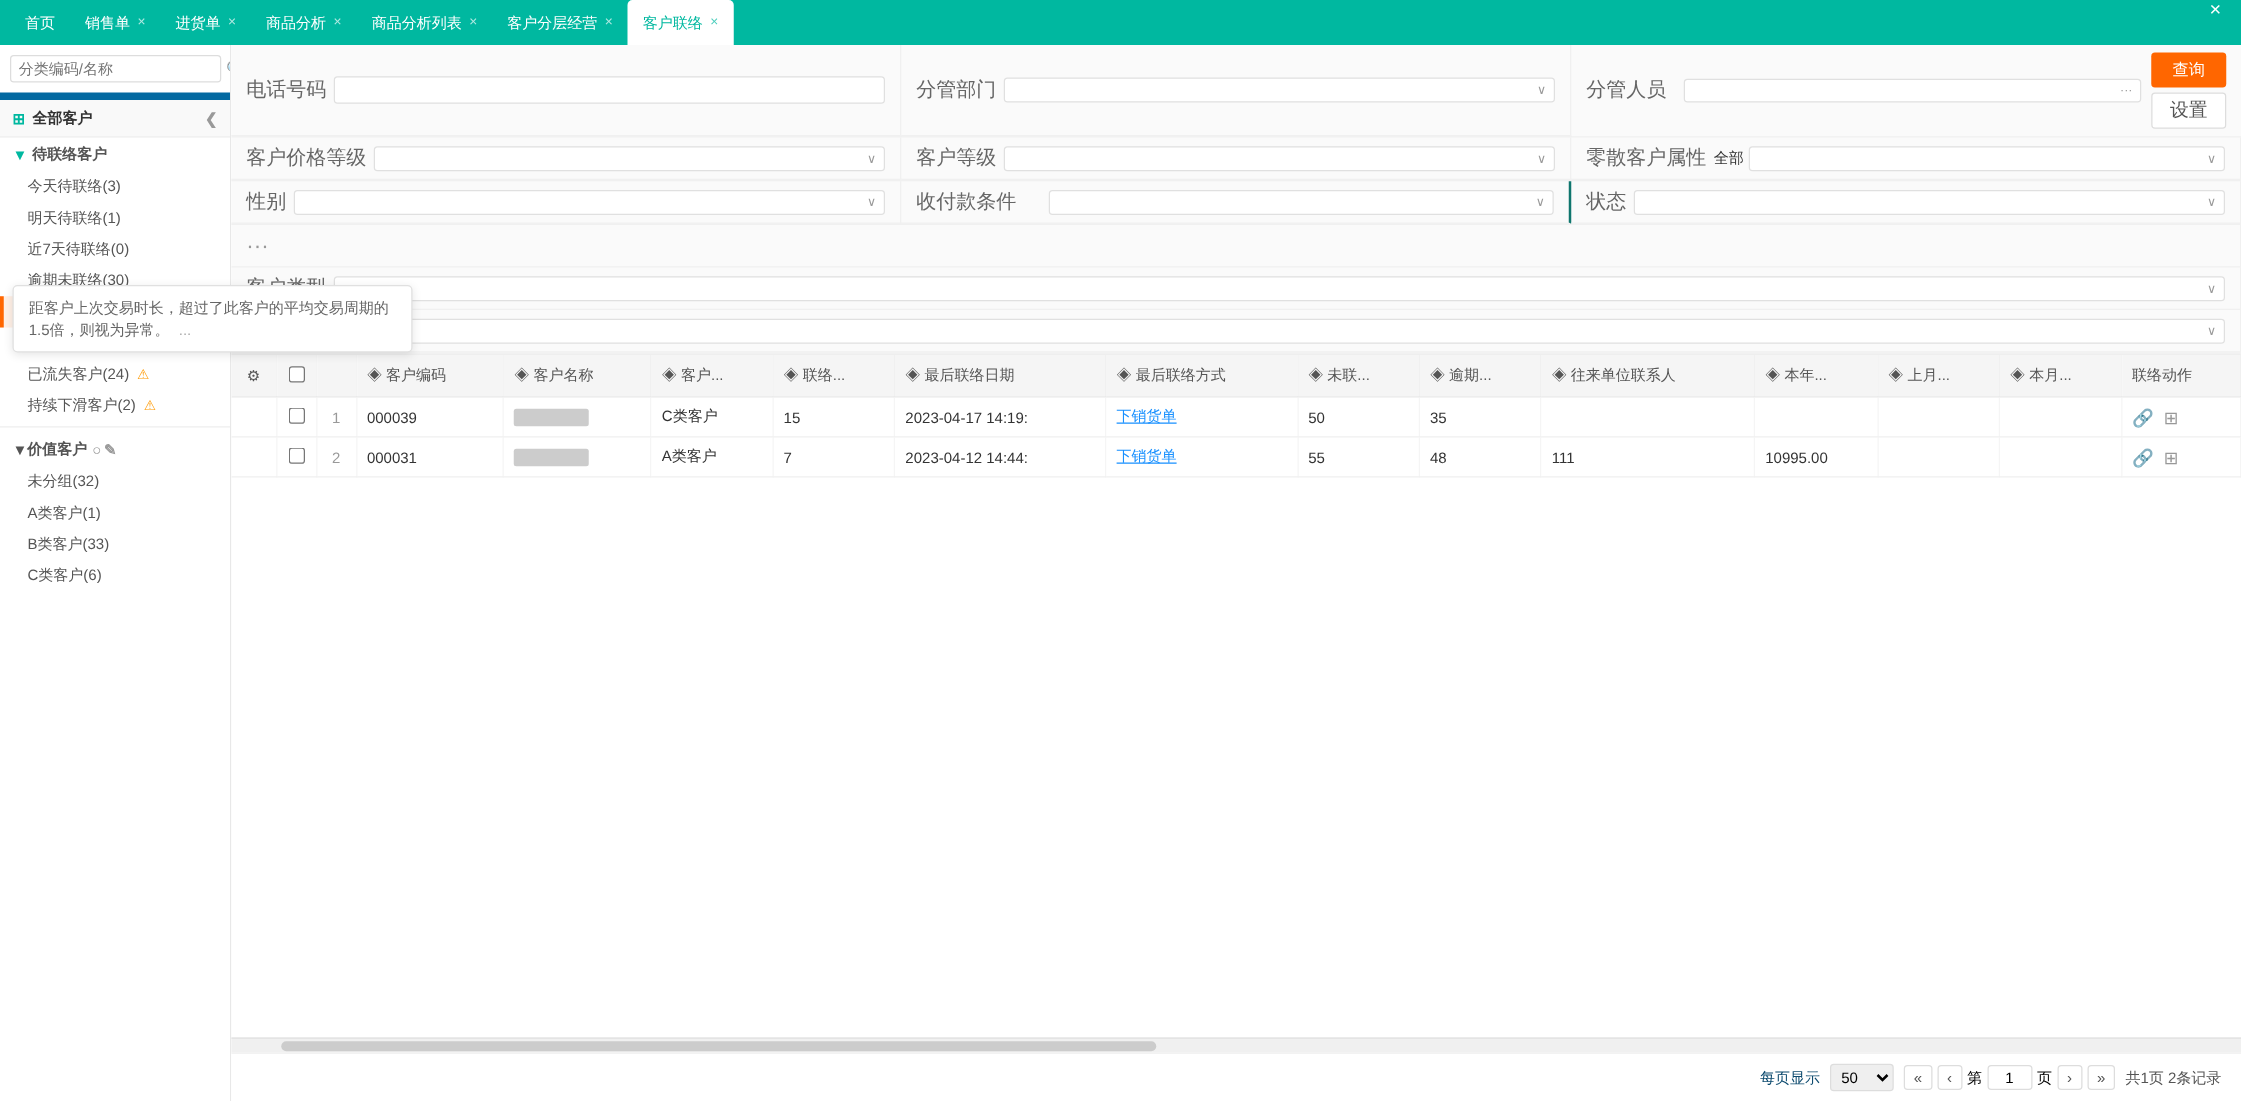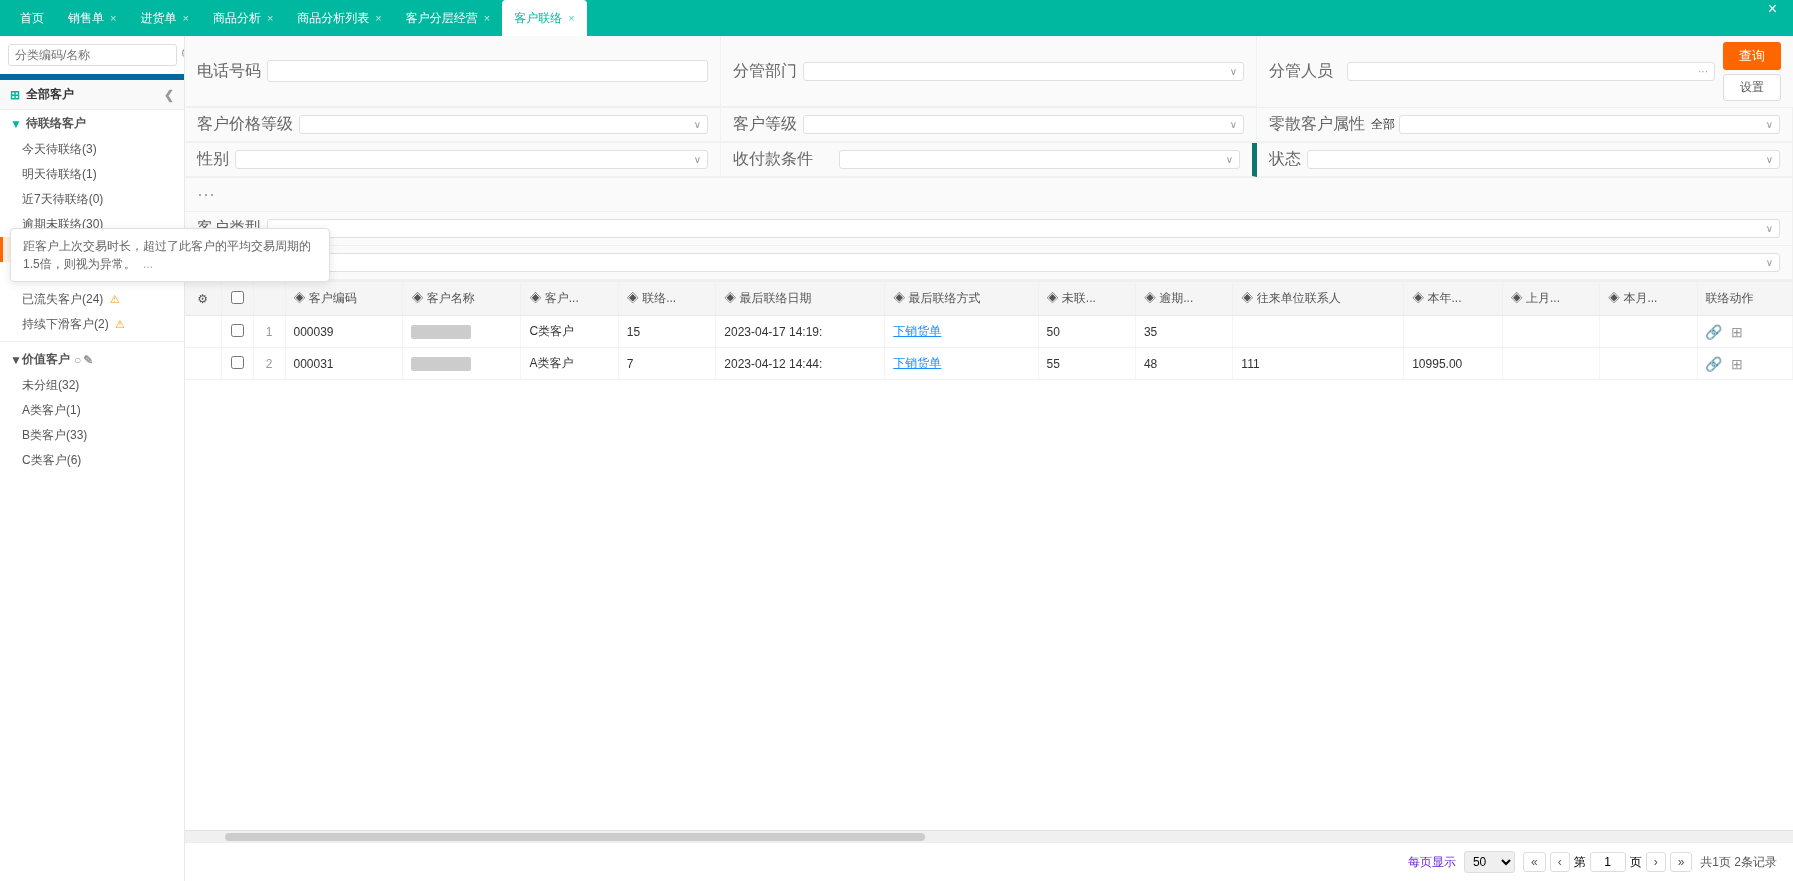--- a/index.html
+++ b/index.html
@@ -97,21 +97,21 @@
     .filter-select-wrap {
       flex: 1; display: flex; align-items: center; border: 1px solid #e0e0e0; border-radius: 3px;
       padding: 3px 6px; background: #fff; cursor: pointer;
     }
     .filter-select-wrap .select-text { flex: 1; color: #999; font-size: 12px; }
     .filter-select-wrap .chevron { color: #999; font-size: 10px; }
     .btn-query {
       background: #ff6600; color: #fff; border: none; border-radius: 3px; padding: 5px 16px; cursor: pointer; font-size: 13px;
     }
     .btn-settings {
-      background: #fff; color: #555; border: 1px solid #ddd; border-radius: 3px; padding: 4px 14px; cursor: pointer; font-size: 12px;
+      background: #fff; color: #555; border: 1px solid #ddd; border-radius: 3px; padding: 4px 14px; cursor: pointer; font-size: 15px;
     }
     .filter-cell {
       display: flex; align-items: center; padding: 6px 12px; border-right: 1px solid #f0f0f0; border-bottom: 1px solid #f0f0f0;
     }
     .filter-cell-label { color: #666; white-space: nowrap; margin-right: 6px; font-size: 16px; }
 
     
     .table-wrap { flex: 1; overflow: auto; }
     table { width: 100%; border-collapse: collapse; font-size: 12px; }
     thead tr { background: #f5f5f5; }
@@ -126,21 +126,21 @@
     .col-check { width: 32px; text-align: center; }
     .col-index { width: 32px; text-align: center; color: #999; }
     .link-text { color: #1890ff; text-decoration: underline; cursor: pointer; }
     .action-icons { display: flex; gap: 8px; }
     .action-icon { color: #999; cursor: pointer; font-size: 14px; }
 
     
     .pagination-bar {
       display: flex; align-items: center; padding: 8px 16px; border-top: 1px solid #eee; background: #fff; justify-content: flex-end; gap: 8px;
     }
-    .pagination-bar .per-page-label { color: #6d28d9; }
+    .pagination-bar .per-page-label { color: #0c4a6e; }
     .pagination-bar select { border: 1px solid #ddd; border-radius: 3px; padding: 2px 4px; font-size: 12px; outline: none; }
     .pagination-nav { display: flex; align-items: center; gap: 4px; }
     .page-btn { border: 1px solid #ddd; border-radius: 3px; padding: 2px 7px; cursor: pointer; background: #fff; color: #555; font-size: 12px; }
     .page-input { width: 36px; border: 1px solid #ddd; border-radius: 3px; text-align: center; font-size: 12px; padding: 2px; outline: none; }
     .total-label { color: #555; }
 
     
     .h-scroll { height: 12px; background: #f0f0f0; border-top: 1px solid #e0e0e0; position: relative; }
     .h-scroll-thumb { position: absolute; left: 40px; top: 2px; width: 700px; height: 8px; background: #ccc; border-radius: 4px; cursor: pointer; }
 
@@ -315,21 +315,21 @@
       </div>
 
       <div style="display:grid; grid-template-columns:1fr 1fr 1fr; border-bottom:1px solid #f0f0f0;">
         <div class="filter-cell" style="border-right:1px solid #f0f0f0;">
           <span class="filter-cell-label">性别</span>
           <div class="filter-select-wrap" style="flex:1;">
             <span class="select-text"></span>
             <span class="chevron">∨</span>
           </div>
         </div>
-        <div class="filter-cell" style="border-right:5px solid #0f766e;gap:20px;">
+        <div class="filter-cell" style="border-right:2px solid #0f766e;gap:20px;">
           <span class="filter-cell-label">收付款条件</span>
           <div class="filter-select-wrap" style="flex:1;">
             <span class="select-text"></span>
             <span class="chevron">∨</span>
           </div>
         </div>
         <div class="filter-cell">
           <span class="filter-cell-label">状态</span>
           <div class="filter-select-wrap" style="flex:1;">
             <span class="select-text"></span>

